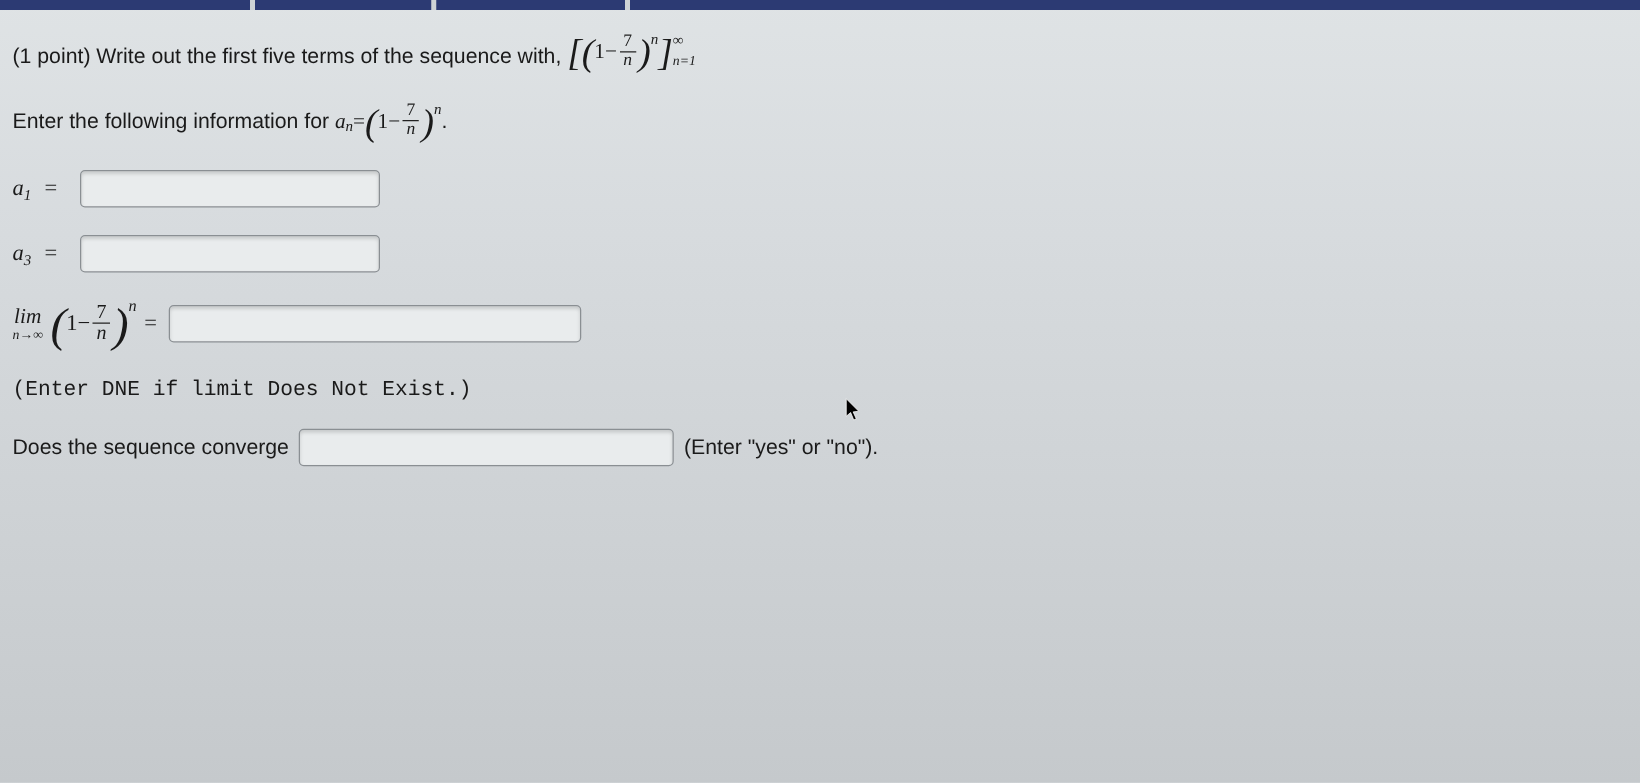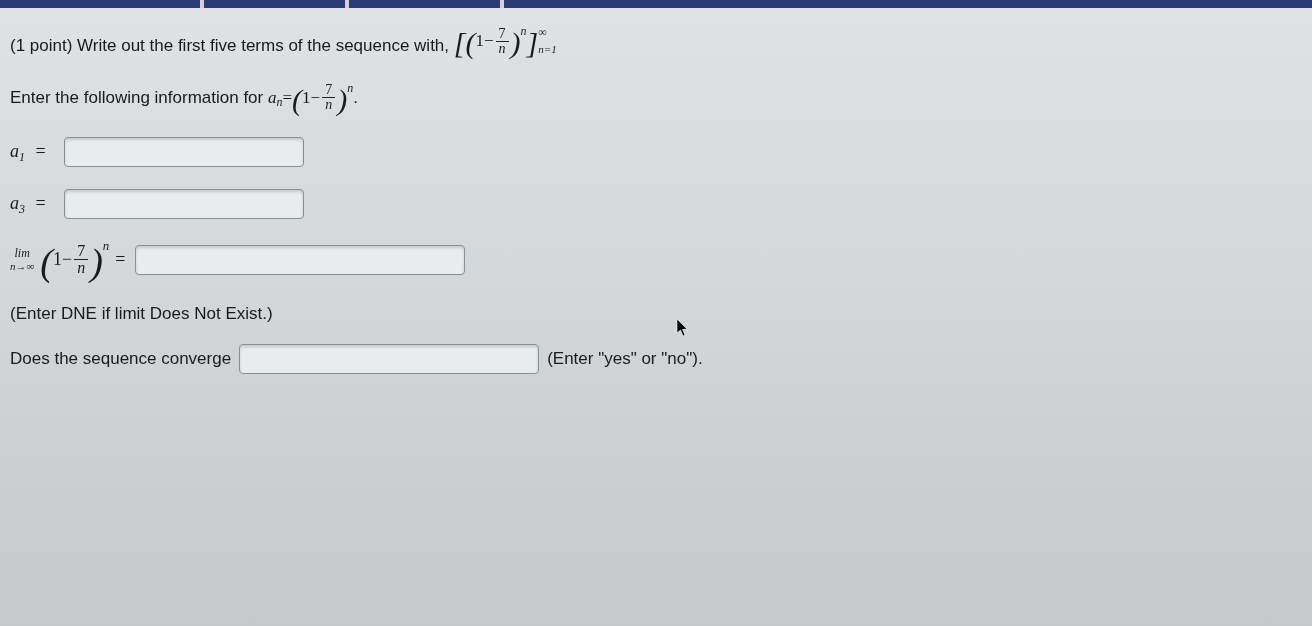--- a/index.html
+++ b/index.html
@@ -70,20 +70,21 @@
     background: #e9eced;
     padding: 2px 6px;
     font-size: 15px;
     box-shadow: inset 0 2px 3px rgba(0,0,0,0.15);
   }
   .w240 { width: 240px; }
   .w300 { width: 300px; }
   .w330 { width: 330px; }
   .hint {
     margin: 14px 0 18px 0;
+    font-family: Liberation Mono, monospace;
   }
   .converge-row {
     display: flex;
     align-items: center;
     gap: 8px;
   }
   
   .frac {
     display: inline-flex;
     flex-direction: column;
@@ -113,21 +114,21 @@
   .sup { font-size: 12px; position: relative; top: -10px; font-style: italic; font-family:"Times New Roman",serif;}
   .sub { font-size: 11px; position: relative; top: 8px; font-style: italic; font-family:"Times New Roman",serif;}
   .lim-block {
     display: inline-flex;
     flex-direction: column;
     align-items: center;
     font-family: "Times New Roman", serif;
     line-height: 1;
     margin-right: 6px;
   }
-  .lim-block .top { font-size: 12px; }
+  .lim-block .top { font-size: 17px; }
   .lim-block .bot { font-size: 11px; font-style: italic; margin-top:2px;}
   .eq { margin: 0 6px; font-family:"Times New Roman",serif; font-size:18px;}
   .sub-idx { font-size: 12px; font-style: italic; position:relative; top:4px; }
   .cursor {
     position: absolute;
     left: 676px; top: 318px;
     width: 14px; height: 20px;
     pointer-events: none;
   }
   .cursor svg { width: 14px; height: 20px; }

